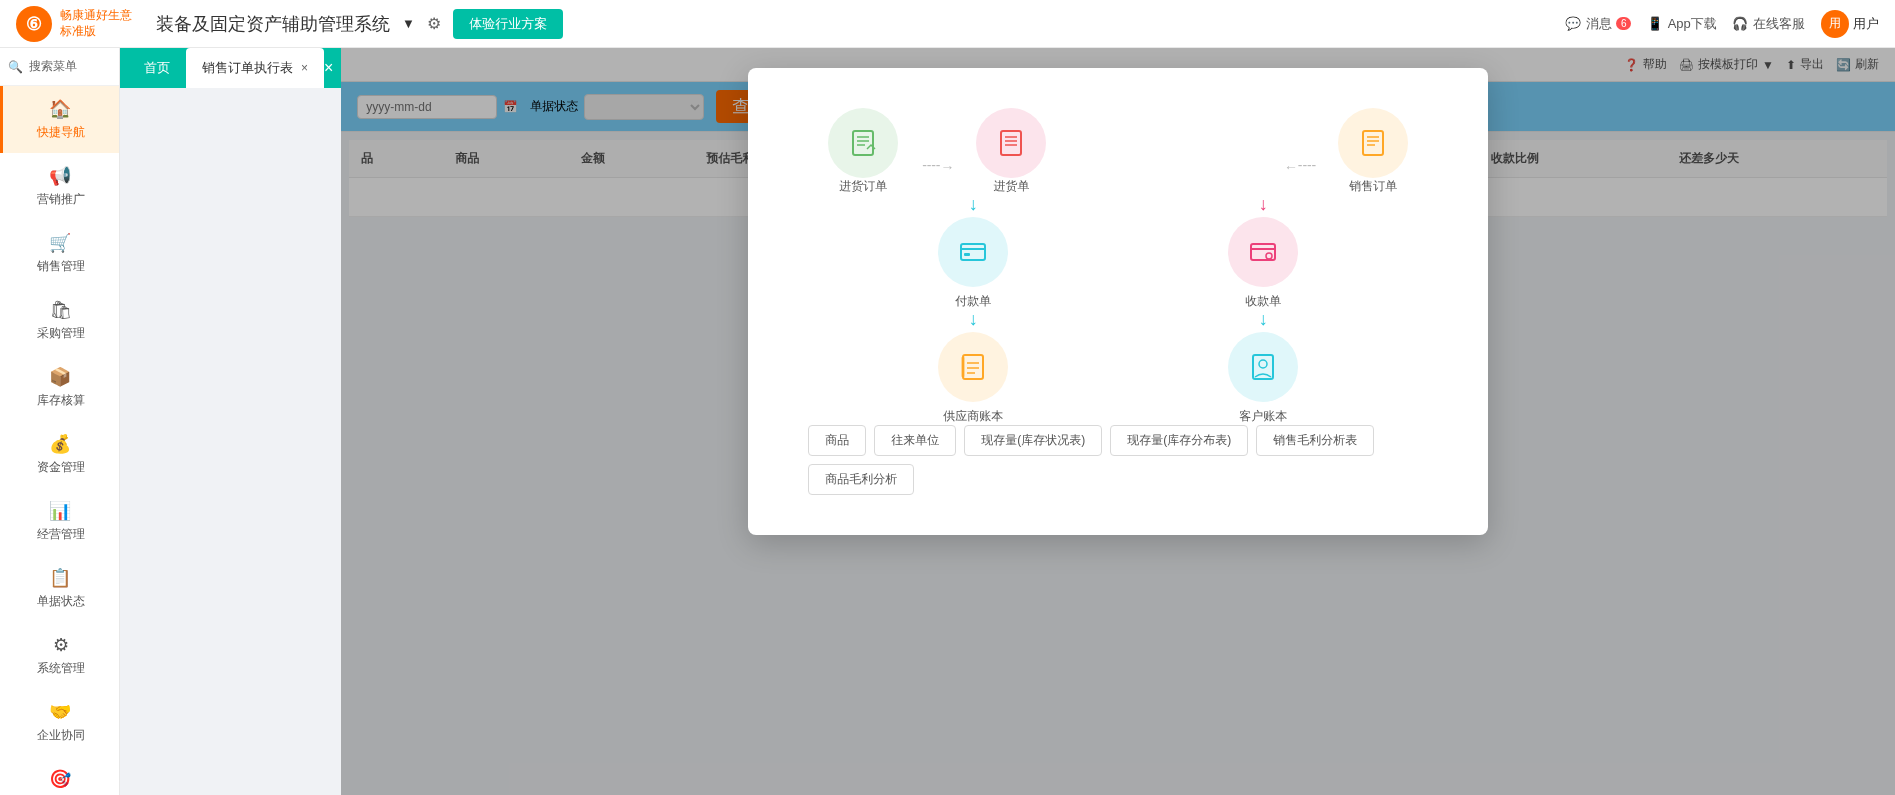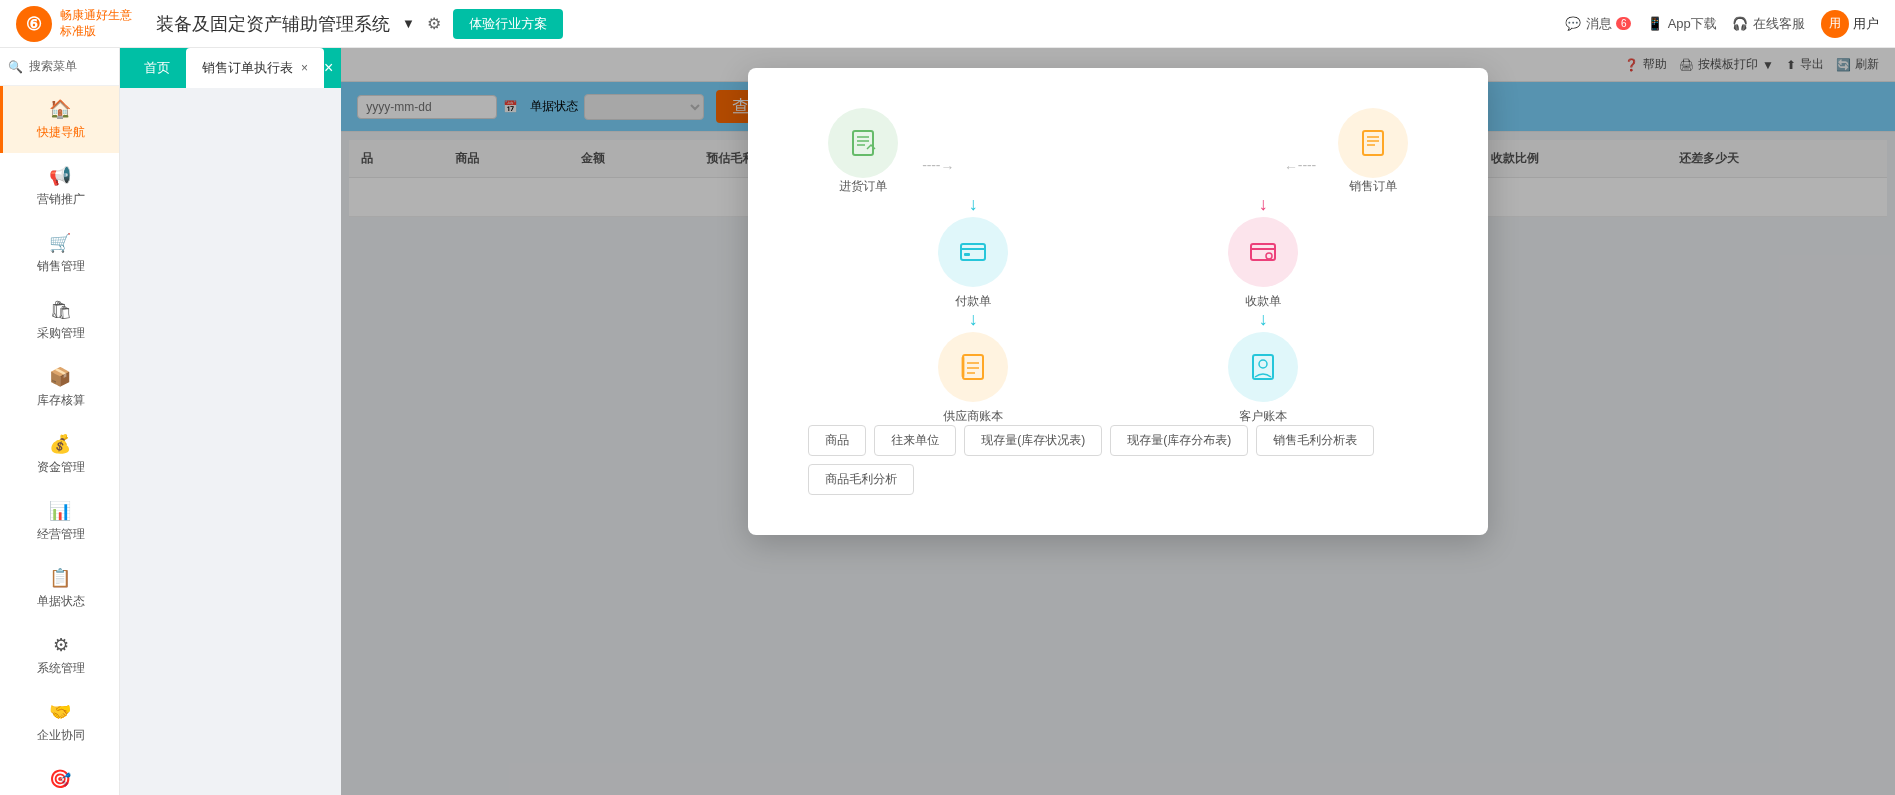--- a/index.html
+++ b/index.html
@@ -275,20 +275,31 @@
                           <polyline points="20,22 24,18 28,22" fill="none" stroke="#66bb6a" stroke-width="1.5"></polyline>
                         </svg>
                     </div>
                     <span class="flow-label">进货订单</span>
                   </div>
 
                   <div class="dashed-line" style="margin-bottom:22px; padding: 0 4px;">
                     <span>- - - - →</span>
                   </div>
 
+                  <div class="flow-node">
+                    <div class="flow-circle red">
+                      <svg width="32" height="32" viewBox="0 0 32 32">
+                          <rect x="6" y="4" width="20" height="24" rx="2" fill="none" stroke="#ef5350" stroke-width="2"></rect>
+                          <line x1="10" y1="10" x2="22" y2="10" stroke="#ef5350" stroke-width="1.5"></line>
+                          <line x1="10" y1="14" x2="22" y2="14" stroke="#ef5350" stroke-width="1.5"></line>
+                          <line x1="10" y1="18" x2="22" y2="18" stroke="#ef5350" stroke-width="1.5"></line>
+                        </svg>
+                    </div>
+                    <span class="flow-label">进货单</span>
+                  </div>
 
                   <div style="flex:1;"></div>
 
 
                   <div class="dashed-line" style="margin-bottom:22px; padding: 0 4px;">
                     <span>← - - - -</span>
                   </div>
 
                   <div class="flow-node">
                     <div class="flow-circle orange">

